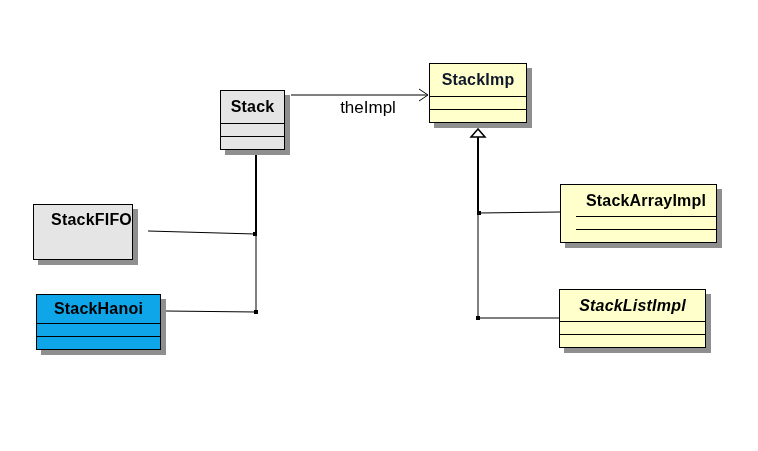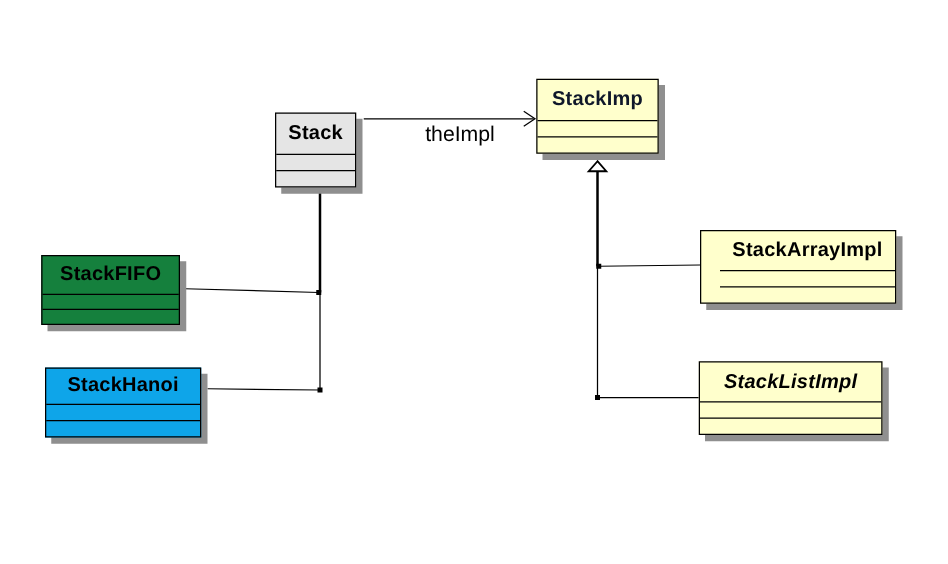--- a/index.html
+++ b/index.html
@@ -70,21 +70,21 @@
 <div class="class-box" style="left: 220px; top: 63px; width: 65px; height: 60px; background: #e5e5e5; border: 1px solid rgb(0, 0, 0); box-shadow: rgb(143, 143, 143) 5px 5px 0px; margin-top: 27px;">
       <div class="class-title" style="height: 32px; flex-basis: 32px; color: rgb(0, 0, 0);">Stack</div>
       <div class="class-compartment" style="border-top: 1px solid rgb(0, 0, 0);"></div>
       <div class="class-compartment" style="border-top: 1px solid rgb(0, 0, 0);"></div>
     </div>
     <div class="class-box" style="left: 429px; top: 63px; width: 98px; height: 60px; background: rgb(255, 255, 204); border: 1px solid rgb(0, 0, 0); box-shadow: rgb(143, 143, 143) 5px 5px 0px;">
       <div class="class-title" style="height: 32px; flex-basis: 32px; color: #0f172a;">StackImp</div>
       <div class="class-compartment" style="border-top: 1px solid rgb(0, 0, 0);"></div>
       <div class="class-compartment" style="border-top: 1px solid rgb(0, 0, 0);"></div>
     </div>
-    <div class="class-box" style="left: 33px; top: 204px; width: 111px; height: 56px; background: #15803d; border: 1px solid rgb(0, 0, 0); box-shadow: rgb(143, 143, 143) 5px 5px 0px;">
+    <div class="class-box" style="left: 33px; top: 204px; width: 100px; height: 56px; background: #e5e5e5; border: 1px solid rgb(0, 0, 0); box-shadow: rgb(143, 143, 143) 5px 5px 0px; align-items: flex-end;">
       <div class="class-title" style="height: 30px; flex-basis: 30px; color: rgb(0, 0, 0);">StackFIFO</div>
       <div class="class-compartment" style="border-top: 1px solid rgb(0, 0, 0);"></div>
       <div class="class-compartment" style="border-top: 1px solid rgb(0, 0, 0);"></div>
     </div>
     <div class="class-box" style="left: 36px; top: 294px; width: 125px; height: 56px; background: #0ea5e9; border: 1px solid rgb(0, 0, 0); box-shadow: rgb(143, 143, 143) 5px 5px 0px;">
       <div class="class-title" style="height: 28px; flex-basis: 28px; color: rgb(0, 0, 0);">StackHanoi</div>
       <div class="class-compartment" style="border-top: 1px solid rgb(0, 0, 0);"></div>
       <div class="class-compartment" style="border-top: 1px solid rgb(0, 0, 0);"></div>
     </div>
     <div class="class-box" style="left: 560px; top: 184px; width: 157px; height: 59px; background: rgb(255, 255, 204); border: 1px solid rgb(0, 0, 0); box-shadow: rgb(143, 143, 143) 5px 5px 0px; padding-left: 15px;">

